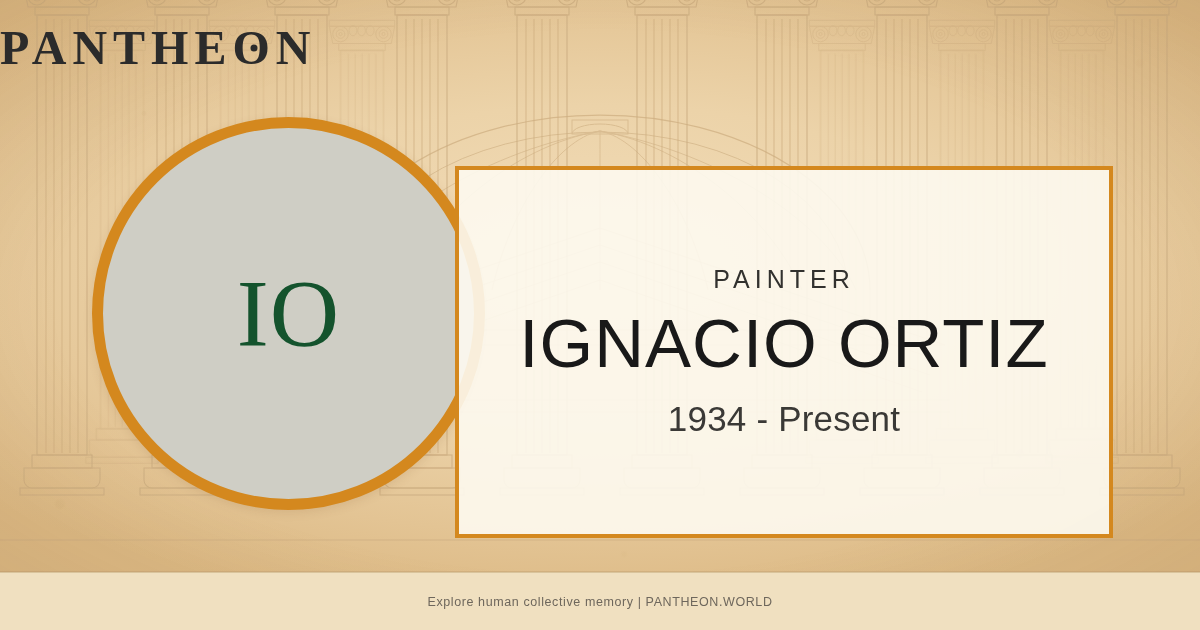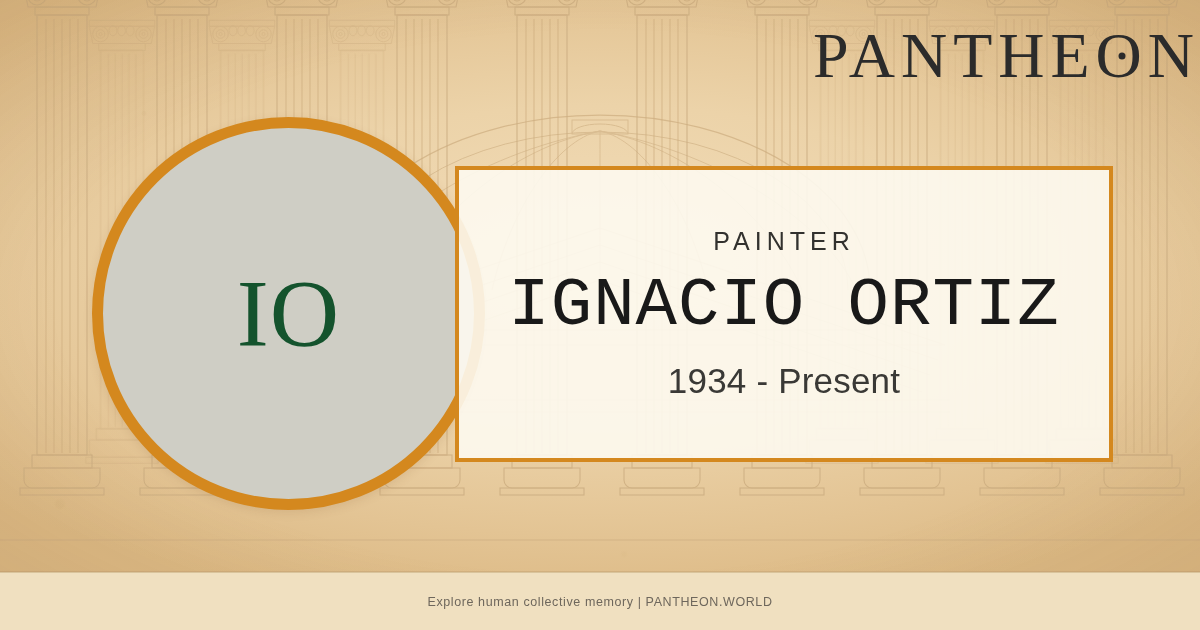--- a/index.html
+++ b/index.html
@@ -64,27 +64,28 @@
     color: #6e675c;
     font-weight: 400;
     white-space: nowrap;
   }
 
   
   .brand {
     position: absolute;
     top: 24px;
     left: 0; right: 0;
-    text-align: right;
+    text-align: left;
     font-family: "Liberation Serif", serif;
-    font-size: 64px;
+    font-size: 48px;
     letter-spacing: 6px;
     color: #2b2b2b;
     line-height: 1;
     white-space: nowrap;
+    font-weight: bold;
   }
   .brand .o-dot {
     position: relative;
     display: inline-block;
   }
   .brand .o-dot::after {
     content: "";
     position: absolute;
     width: 7px; height: 7px;
     border-radius: 50%;
@@ -117,38 +118,38 @@
     line-height: 1;
     user-select: none;
   }
 
   
   .card {
     position: absolute;
     left: 455px;
     top: 166px;
     width: 658px;
-    height: 296px;
+    height: 372px;
     box-sizing: border-box;
     border: 4px solid #d4881e;
     background: rgba(253,249,240,.90);
     display: flex;
     flex-direction: column;
     align-items: center;
     justify-content: center;
   }
   .card-occupation {
     font-size: 25px;
     letter-spacing: 5px;
     color: #32312e;
     font-weight: 400;
     margin-bottom: 14px;
   }
   .card-name {
-    font-family: Liberation Mono, monospace;
+    font-family: Liberation Sans, sans-serif;
     font-size: 69px;
     letter-spacing: 1px;
     color: #191919;
     line-height: 1.05;
     text-align: center;
     white-space: nowrap;
     margin-bottom: 10px;
   }
   .card-dates {
     font-size: 35px;

